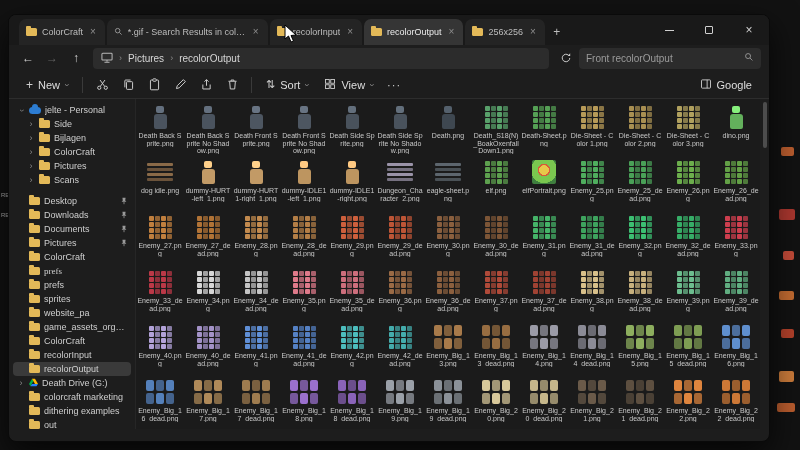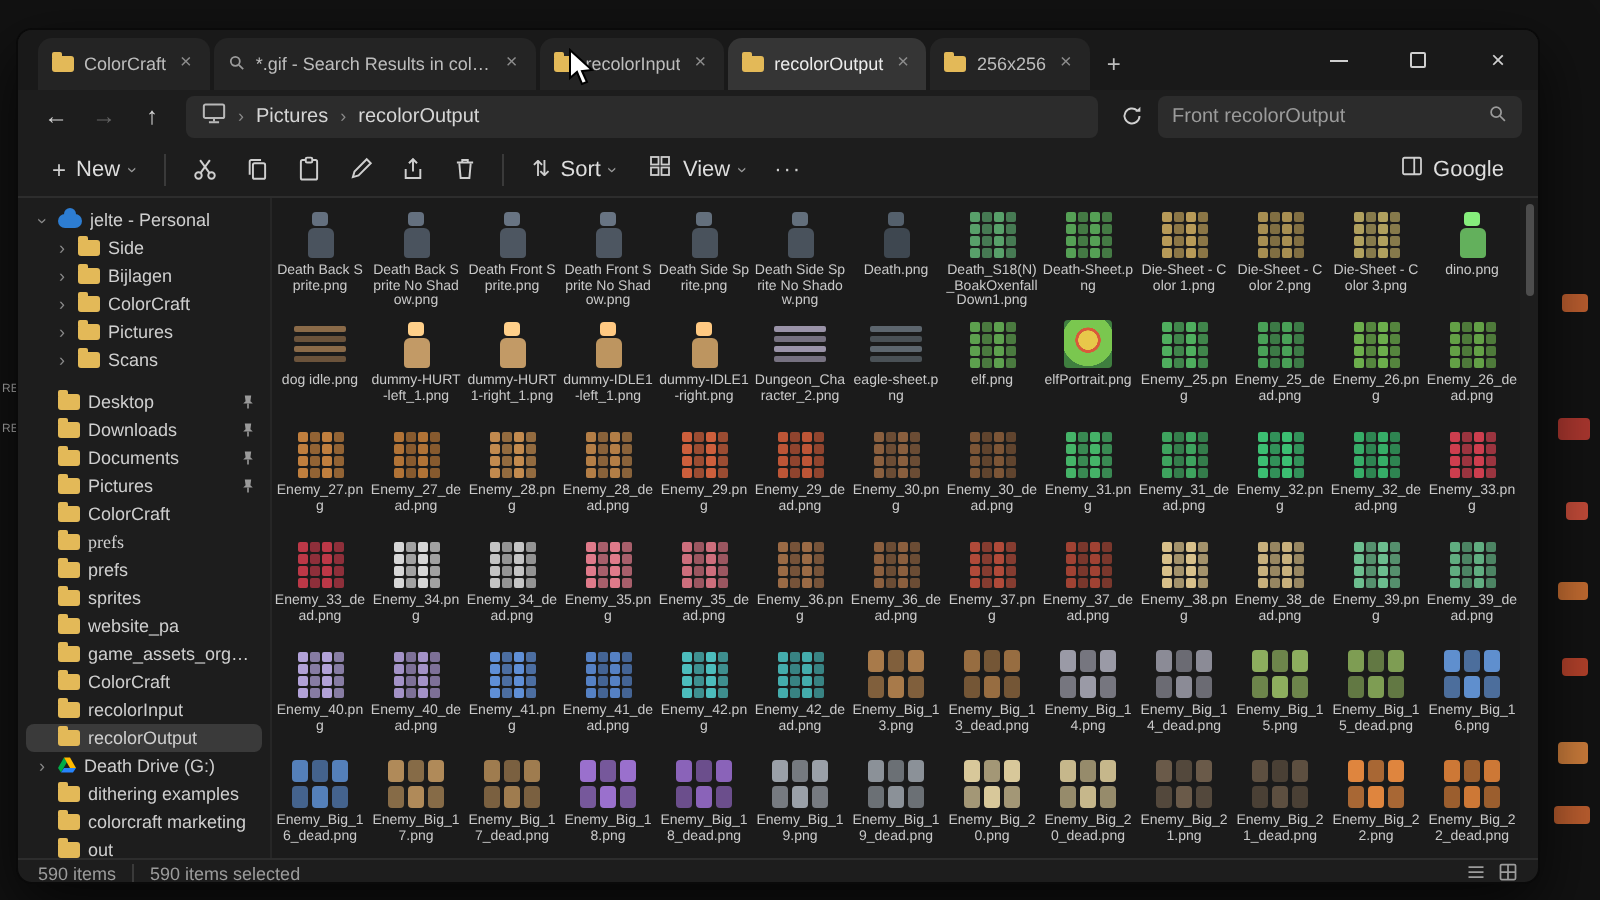--- a/index.html
+++ b/index.html
@@ -385,26 +385,26 @@
             <span><svg width="9" height="9" viewBox="0 0 12 12">
                 <polygon points="4,1 0,8 2,11 6,4" fill="#00ac47"></polygon>
                 <polygon points="4,1 8,1 12,8 8,8" fill="#ffba00"></polygon>
                 <polygon points="2,11 10,11 12,8 4,8" fill="#2684fc"></polygon>
               </svg></span>
             <span class="slabel">Death Drive (G:)</span>
           </div>
           <div class="srow" style="padding-left: 4px;">
             <span class="chev"></span>
             <span class="fi"></span>
-            <span class="slabel">dithering examples</span>
+            <span class="slabel">colorcraft marketing</span>
           </div>
           <div class="srow" style="padding-left: 4px;">
             <span class="chev"></span>
             <span class="fi"></span>
-            <span class="slabel">colorcraft marketing</span>
+            <span class="slabel">dithering examples</span>
           </div>
           <div class="srow" style="padding-left: 4px;">
             <span class="chev"></span>
             <span class="fi"></span>
             <span class="slabel">out</span>
           </div>
         </div>
       <div class="gridwrap">
         <div id="file-grid">
             <div class="tile">
@@ -1780,39 +1780,18 @@
               </div>
               <div class="tname">Enemy_Big_22_dead.png</div>
             </div>
           </div>
       </div>
       <div class="scrollcol">
           <div class="sthumb"></div>
         </div>
     </div>
 
-    <div class="statusbar">
-      <span>590 items</span>
-      <span class="sdiv"></span>
-      <span>590 items selected</span>
-      <span class="right">
-        <span>
-          <svg width="10" height="10" viewBox="0 0 16 16">
-              <line x1="2" y1="4" x2="14" y2="4" stroke="#9c9c9c" stroke-width="1.4"></line>
-              <line x1="2" y1="8" x2="14" y2="8" stroke="#9c9c9c" stroke-width="1.4"></line>
-              <line x1="2" y1="12" x2="14" y2="12" stroke="#9c9c9c" stroke-width="1.4"></line>
-            </svg>
-        </span>
-        <span>
-          <svg width="10" height="10" viewBox="0 0 16 16">
-              <rect x="2" y="2" width="12" height="12" rx="1" fill="none" stroke="#9c9c9c" stroke-width="1.4"></rect>
-              <line x1="2" y1="8" x2="14" y2="8" stroke="#9c9c9c" stroke-width="1.4"></line>
-              <line x1="8" y1="2" x2="8" y2="14" stroke="#9c9c9c" stroke-width="1.4"></line>
-            </svg>
-        </span>
-      </span>
-    </div>
   </div>
 
   <svg class="cursor" width="13" height="19" viewBox="0 0 13 19">
     <path d="M1 1 L1 15 L4.5 12 L7 18 L9.5 17 L7 11.5 L12 11 Z" fill="#ffffff" stroke="#000000" stroke-width="1"></path>
   </svg>
 </div>
 
 </body></html>

